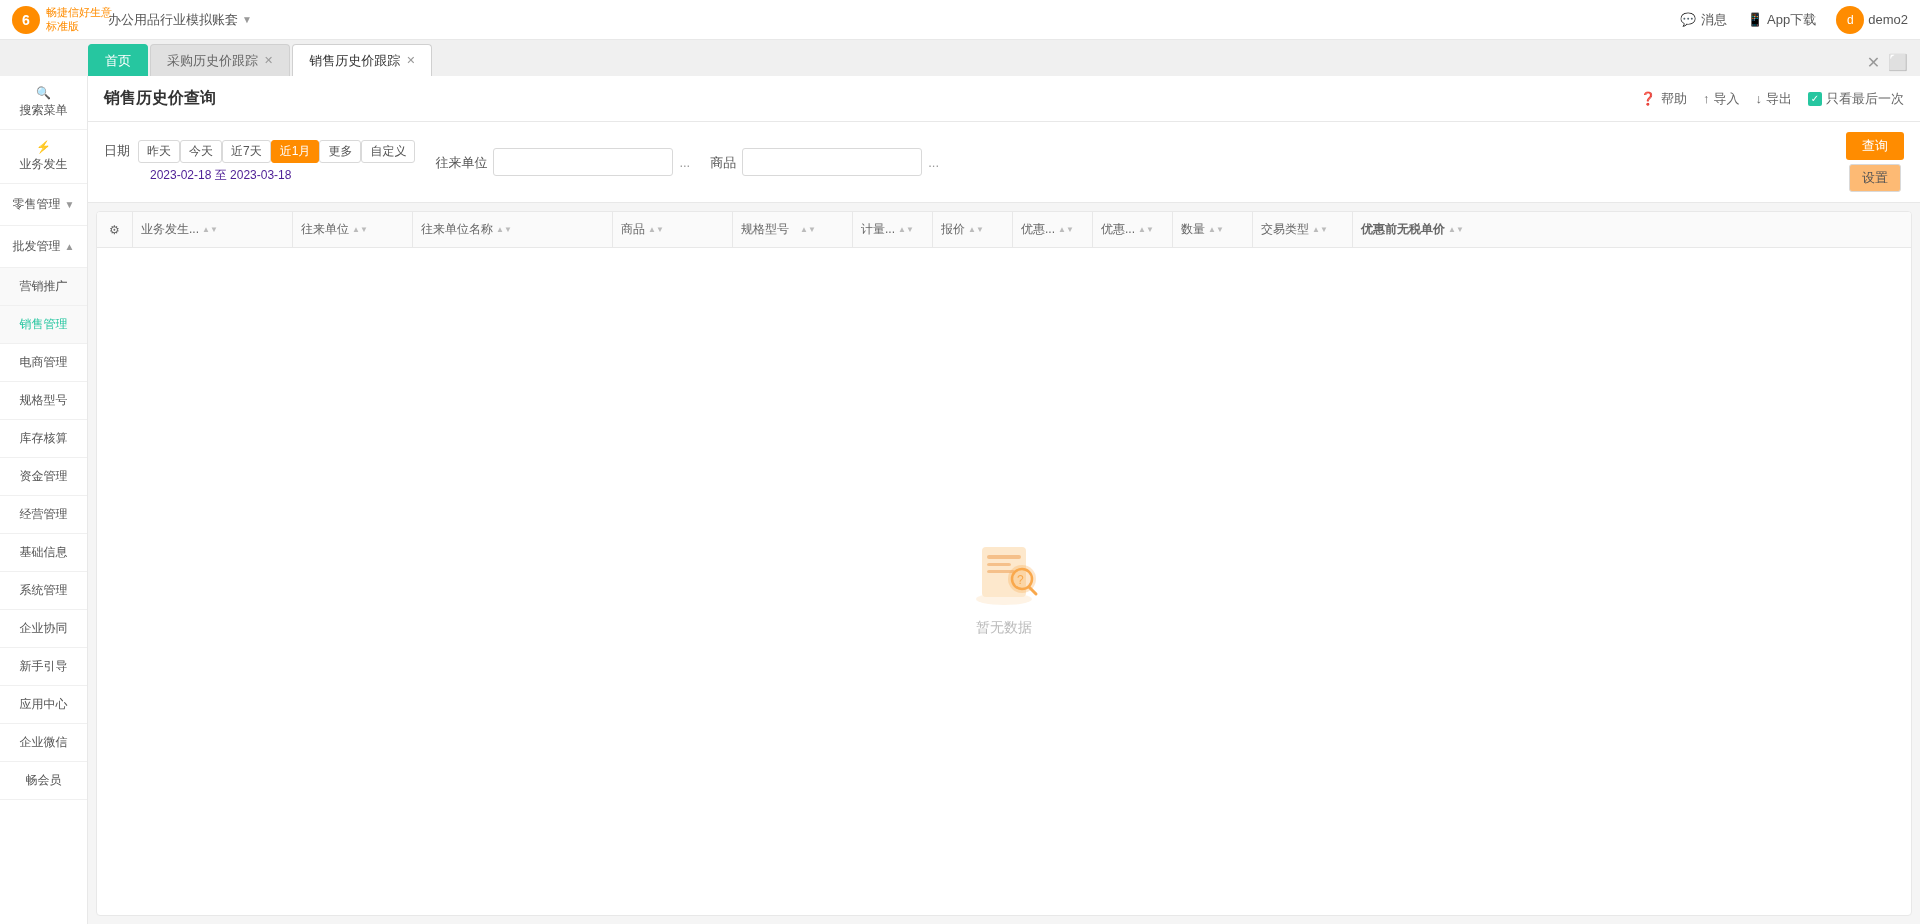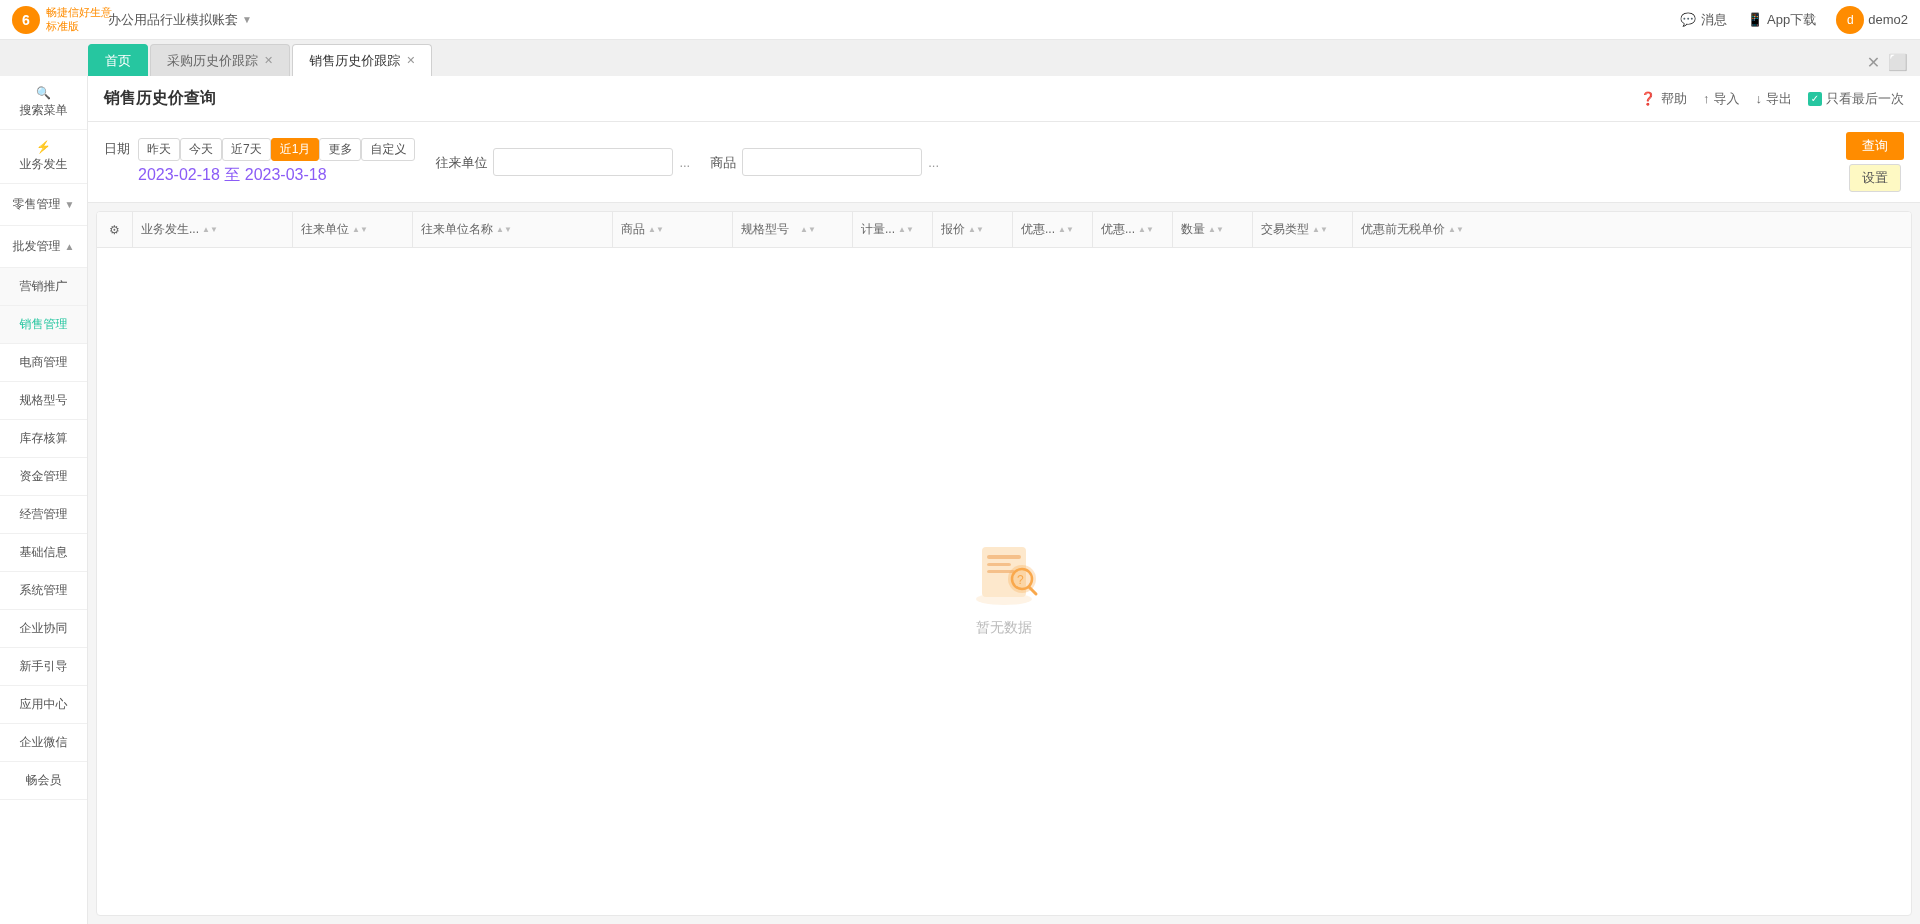--- a/index.html
+++ b/index.html
@@ -275,22 +275,23 @@
       border-radius: 3px;
       cursor: pointer;
       color: #555;
     }
     .date-btn.active {
       background: #ff8c00;
       color: white;
       border-color: #ff8c00;
     }
     .date-range {
-      font-size: 16px;
-      color: #8b5cf6;
+      font-size: 12px;
+      color: #4c1d95;
+      margin-left: 12px;
     }
     .filter-input-group {
       display: flex;
       align-items: center;
       gap: 6px;
     }
     .filter-input {
       width: 180px;
       height: 28px;
       border: 1px solid #d9d9d9;
@@ -308,21 +309,21 @@
       background: #ff8c00;
       color: white;
       border: none;
       border-radius: 3px;
       font-size: 13px;
       cursor: pointer;
     }
     .setting-btn {
       height: 28px;
       padding: 0 12px;
-      background: #fef9c3;
+      background: #fdba74;
       color: #555;
       border: 1px solid #d9d9d9;
       border-radius: 3px;
       font-size: 13px;
       cursor: pointer;
     }
     .filter-right {
       margin-left: auto;
       display: flex;
       flex-direction: column;
@@ -376,21 +377,21 @@
     .th-unit { width: 120px; }
     .th-unit-name { width: 200px; }
     .th-product { width: 120px; }
     .th-spec { width: 120px; gap: 11px; }
     .th-calc { width: 80px; }
     .th-quote { width: 80px; }
     .th-discount1 { width: 80px; }
     .th-discount2 { width: 80px; }
     .th-qty { width: 80px; }
     .th-trade { width: 100px; }
-    .th-pretax { flex: 1; }
+    .th-pretax { flex: 1; font-weight: bold; }
 
     
     .empty-state {
       flex: 1;
       display: flex;
       flex-direction: column;
       align-items: center;
       justify-content: center;
       gap: 12px;
     }

